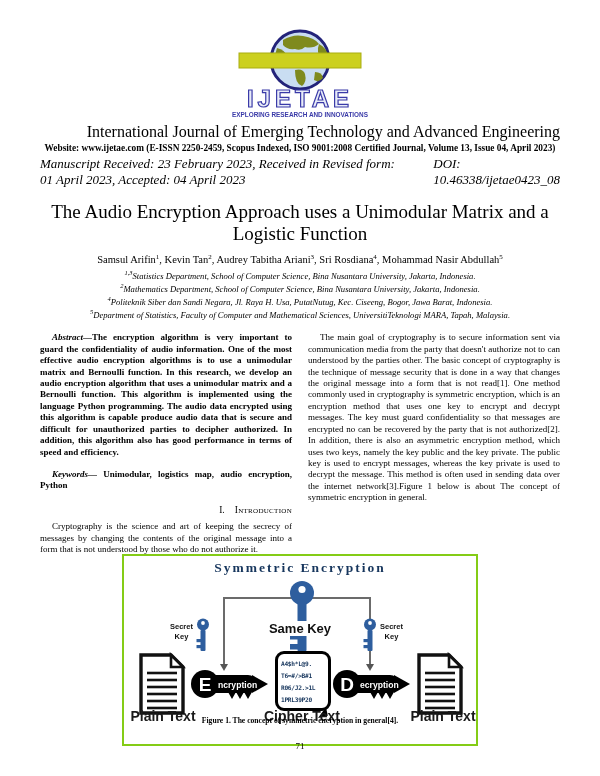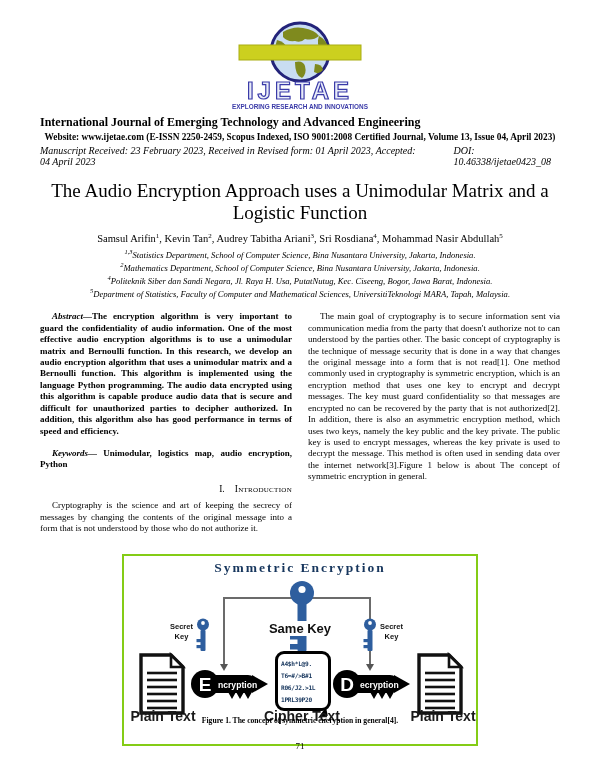--- a/index.html
+++ b/index.html
@@ -1,27 +1,27 @@
 <!DOCTYPE html>
 <html><head>
 <meta charset="utf-8">
 <style>
   * { margin:0; padding:0; box-sizing:border-box; }
   html,body { width:600px; }
   body {
     width:600px; height:776px; background:#ffffff; position:relative;
     font-family:"Liberation Serif", serif; color:#000; overflow:hidden;
   }
-  .page { width:600px; height:776px; position:relative; padding:8px 40px; }
+  .page { width:600px; height:776px; position:relative; padding:16px 40px; }
 
   
   .logo-wrap { width:100%; display:flex; flex-direction:column; align-items:center; padding-top:12px; }
-  .journal-name { text-align:left; font-weight:bold; font-size:12px; margin-top:3px; }
+  .journal-name { text-align:right; font-weight:normal; font-size:16px; margin-top:3px; }
   .journal-info { text-align:center; font-weight:bold; font-size:9.3px; margin-top:2px; }
-  .manuscript-row { display:flex; justify-content:space-between; font-style:italic; font-size:10px; margin-top:3px;gap:32px; }
+  .manuscript-row { display:flex; justify-content:space-between; font-style:italic; font-size:13px; margin-top:3px;gap:32px; }
 
   
   .paper-title { text-align:center; font-size:19px; line-height:1.18; margin-top:13px; }
   .authors { text-align:center; font-size:10.5px; margin-top:7px; }
   .authors sup { font-size:7px; }
   .affiliations { text-align:center; font-style:italic; font-size:8.6px; line-height:1.3; margin-top:4px; }
   .affiliations sup { font-size:6.5px; font-style:italic; }
 
   
   .columns { display:flex; gap:16px; margin-top:11px; }

